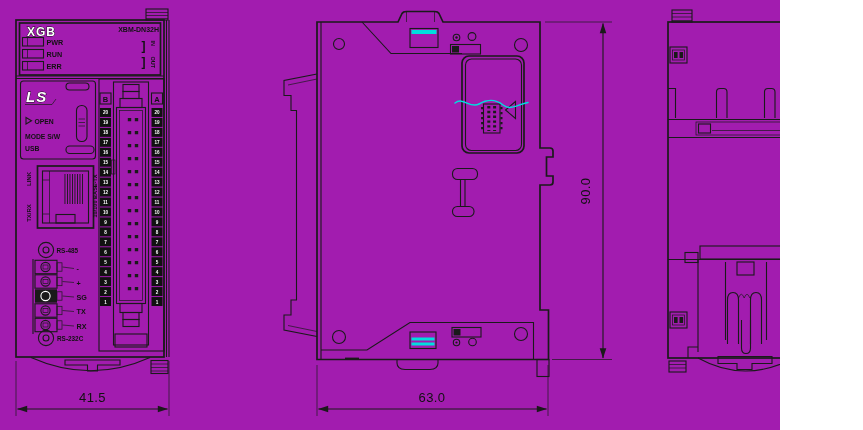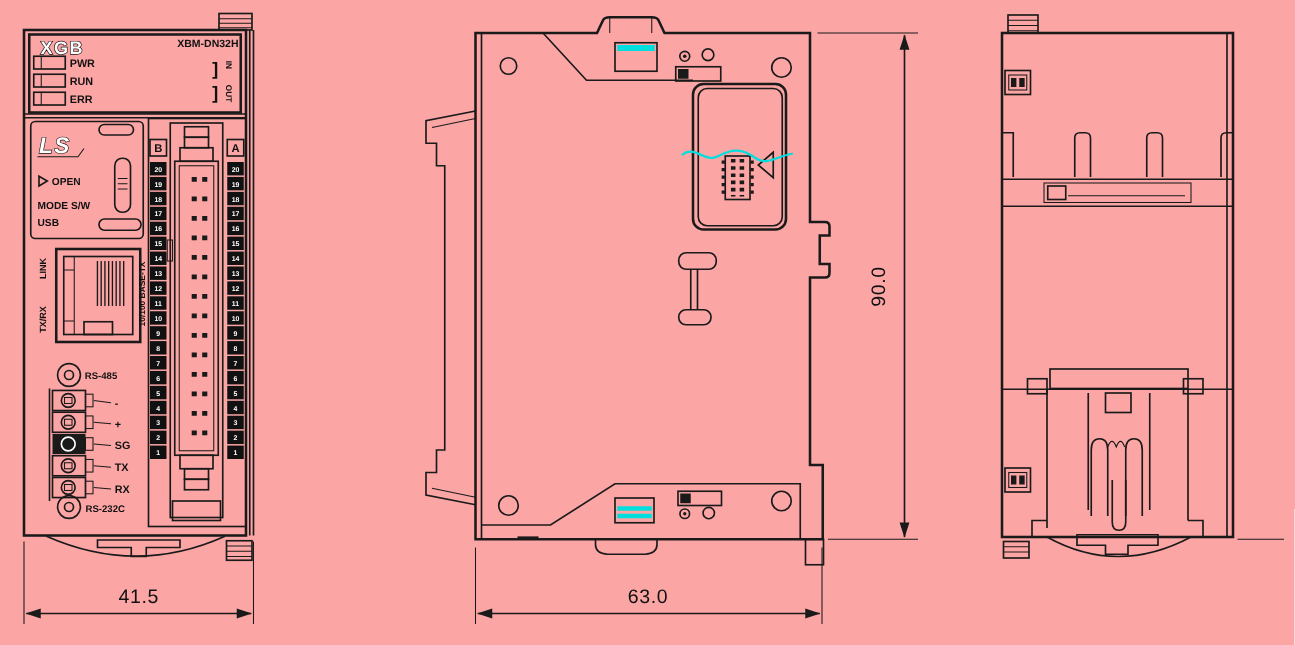--- a/index.html
+++ b/index.html
@@ -1,16 +1,16 @@
 <!DOCTYPE html>
 <html><head>
 <meta charset="utf-8">
 <style>
   html,body{margin:0;padding:0;background:#ffffff;}
-  .stage{position:relative;width:863px;height:430px;background:#fca5a5;overflow:hidden;
+  .stage{position:relative;width:780px;height:430px;background:#a21caf;overflow:hidden;
          font-family:"Liberation Sans",sans-serif;}
   svg{display:block;}
   text{font-family:"Liberation Sans",sans-serif;fill:#111;}
   .ln {fill:none;stroke:#1a1a1a;stroke-width:1.1;}
   .lnb{fill:none;stroke:#1a1a1a;stroke-width:1.7;}
   .lnt{fill:none;stroke:#1a1a1a;stroke-width:0.7;}
   .fill{fill:#1a1a1a;stroke:none;}
   .lbl{font-weight:bold;fill:#111;}
   .dim{font-size:13px;fill:#111;letter-spacing:0.4px;}
   .hollow{fill:#ffffff;stroke:#111;paint-order:stroke;font-weight:bold;}

